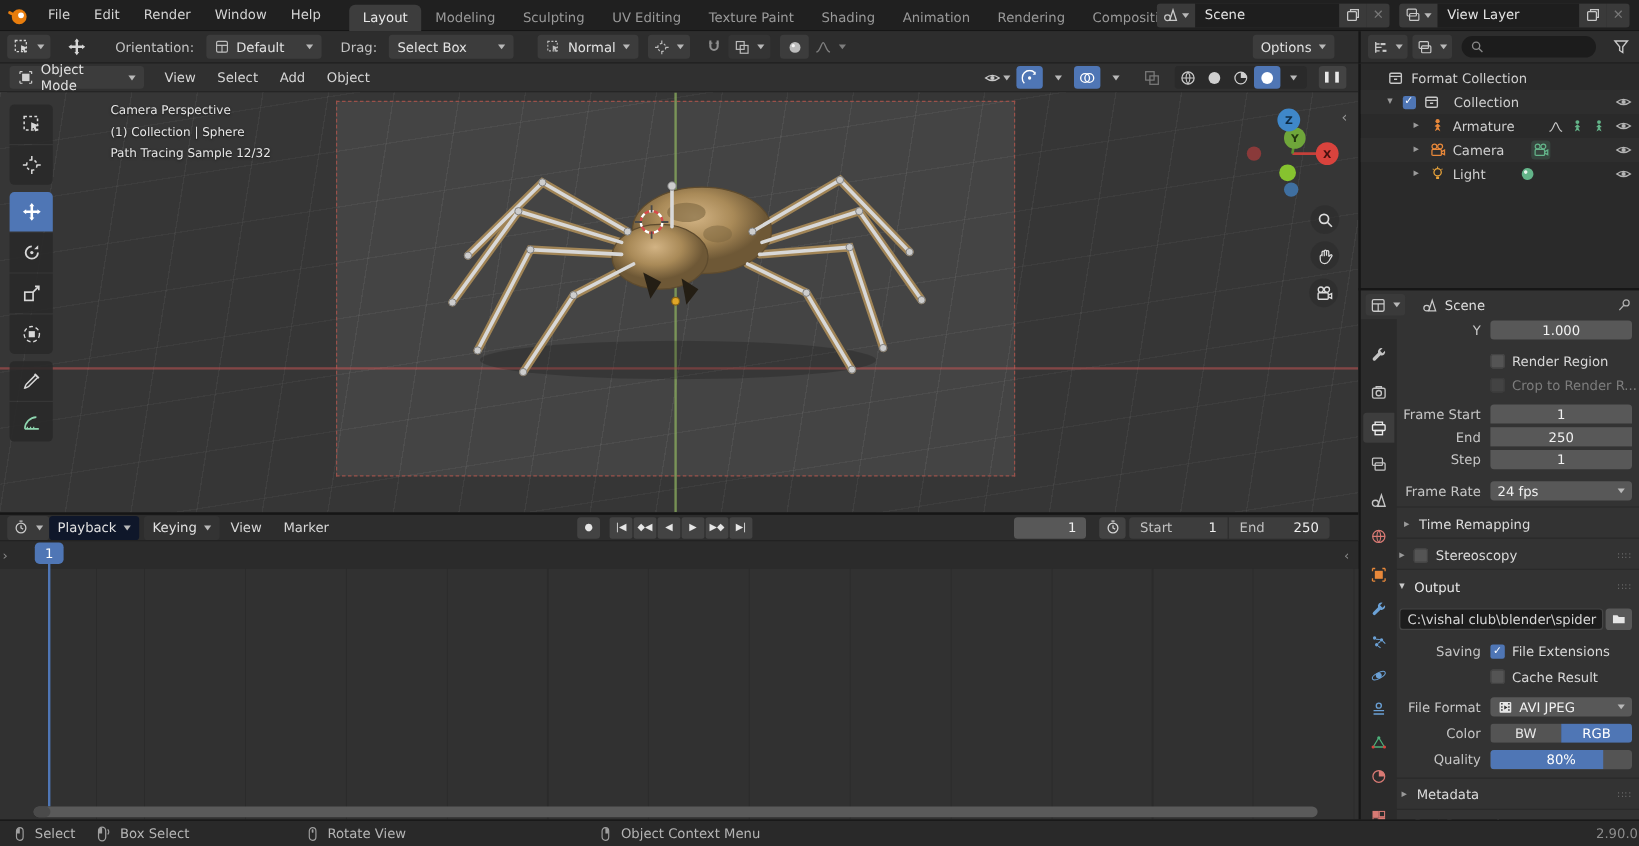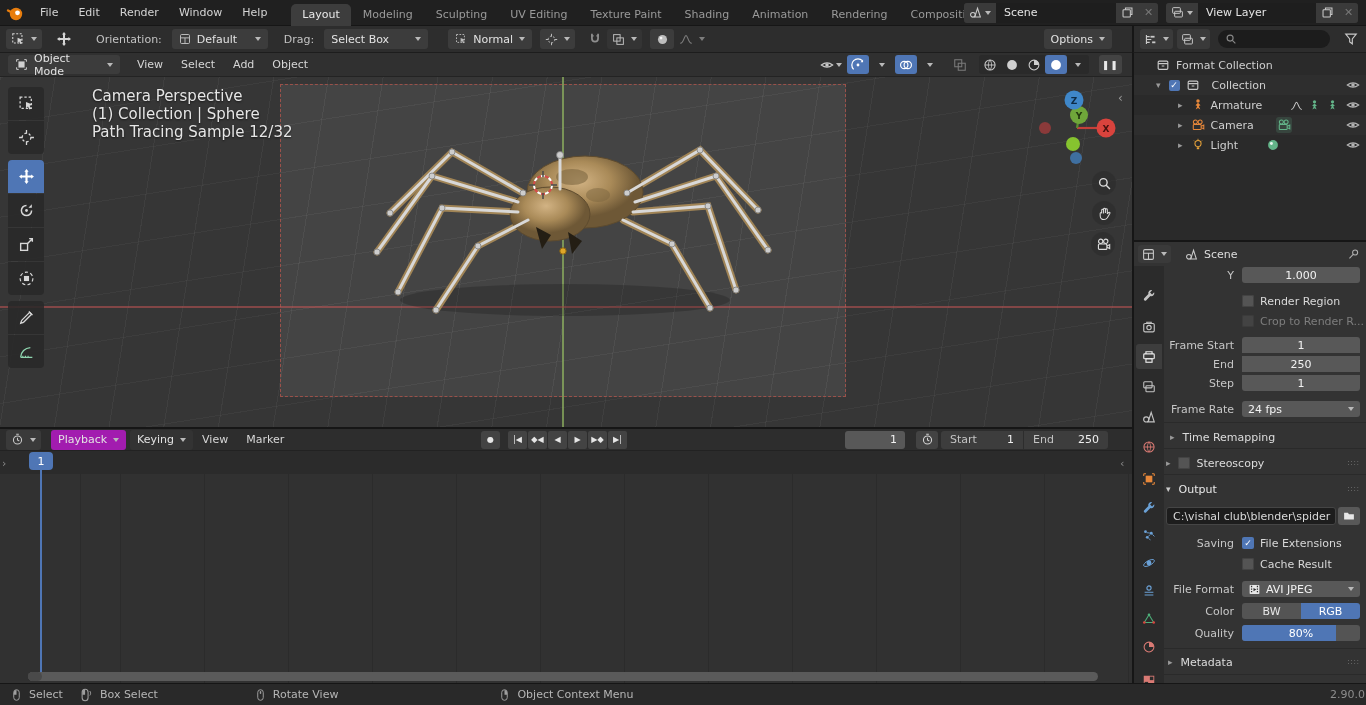--- a/index.html
+++ b/index.html
@@ -28,21 +28,21 @@
   .vpheader{position:absolute;left:0;top:53px;width:1132px;height:24px;background:#303030;display:flex;align-items:center;border-bottom:1px solid #232323;}
   .hmenu{padding:0 9px;color:#d6d6d6;}
   .hbtn{height:19px;min-width:22px;border-radius:3px;display:flex;align-items:center;justify-content:center;gap:2px;padding:0 3px;color:#c9c9c9;}
   .hbtn.on{background:#4f76b5;color:#fff;}
   .canvas{position:absolute;left:0;top:77px;width:1132px;height:350px;background:#3e3e3e;overflow:hidden;
     background-image:repeating-linear-gradient(99deg,rgba(255,255,255,.05) 0 1px,transparent 1px 54px),
                      repeating-linear-gradient(171deg,rgba(255,255,255,.045) 0 1px,transparent 1px 46px);}
   .camframe{position:absolute;left:280px;top:7px;width:566px;height:313px;border:1px dashed #9a514a;background:rgba(255,255,255,.035);box-shadow:0 0 0 2000px rgba(0,0,0,.12);}
   .axis-y{position:absolute;left:562px;top:0;width:2px;height:350px;background:rgba(140,175,95,.75);}
   .axis-x{position:absolute;left:0;top:229px;width:1132px;height:2px;background:rgba(205,85,85,.5);}
-  .ovl{position:absolute;left:92px;color:#e6e6e6;text-shadow:0 1px 2px rgba(0,0,0,.6);font-size:15px;}
+  .ovl{position:absolute;left:92px;color:#e6e6e6;text-shadow:0 1px 2px rgba(0,0,0,.6);font-size:10px;}
   .toolcol{position:absolute;left:8px;top:10px;display:flex;flex-direction:column;gap:1px;}
   .tool{width:36px;height:33px;background:rgba(40,40,40,.85);display:flex;align-items:center;justify-content:center;border-radius:0;color:#d8d8d8;}
   .tool:first-child{border-radius:4px 4px 0 0;}
   .tool.grpend{border-radius:0 0 4px 4px;margin-bottom:5px;}
   .tool.on{background:#4f76b5;color:#fff;}
   .navbtn{position:absolute;width:24px;height:24px;border-radius:50%;background:rgba(45,45,45,.65);display:flex;align-items:center;justify-content:center;color:#dcdcdc;}
   
   .outliner-head{position:absolute;left:1132px;top:26px;width:234px;height:27px;background:#2d2d2d;display:flex;align-items:center;border-bottom:1px solid #1d1d1d;border-left:2px solid #161616;}
   .outliner{position:absolute;left:1132px;top:53px;width:234px;height:187px;background:#2a2a2a;border-left:2px solid #161616;}
   .orow{position:absolute;left:0;width:234px;height:20px;display:flex;align-items:center;color:#cfcfcf;}
@@ -925,21 +925,21 @@
       </div>
   </div>
 
   <div class="tl-head">
     <div class="dd" style="margin-left:6px;padding:0 5px;background:#3a3a3a;">
         <svg class="ic" width="13" height="13" color="#c9c9c9">
           <use href="#i-clock"></use>
         </svg>
         <span class="chev"></span>
       </div>
-    <div class="dd" style="margin-left:10px;background:#a21caf;">
+    <div class="dd" style="background:#0f172a;">
         <span>Playback</span>
         <span class="chev"></span>
       </div>
     <div class="dd" style="margin-left:4px;background:#333;">
         <span>Keying</span>
         <span class="chev"></span>
       </div>
     <div class="hmenu">View</div>
     <div class="hmenu">Marker</div>
     <div style="position:absolute;left:481px;display:flex;align-items:center;gap:8px;">

